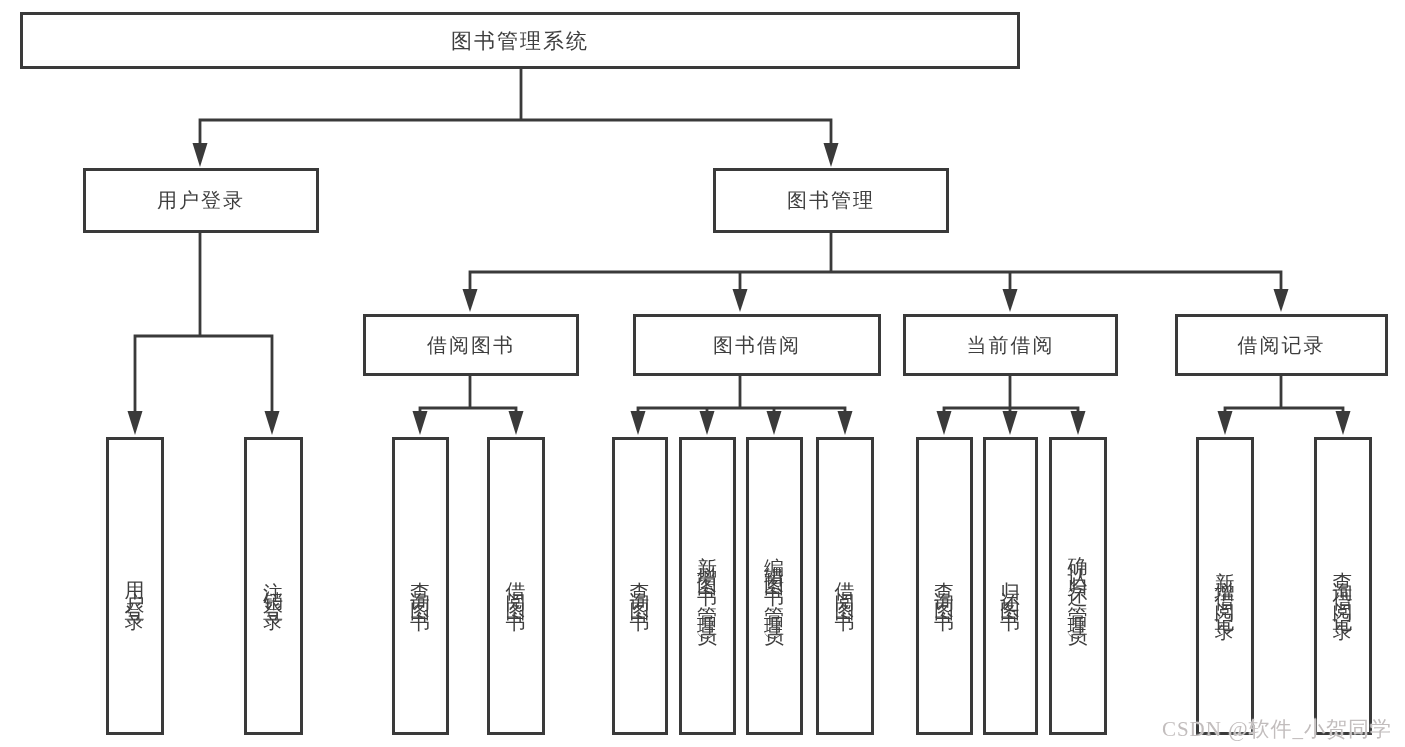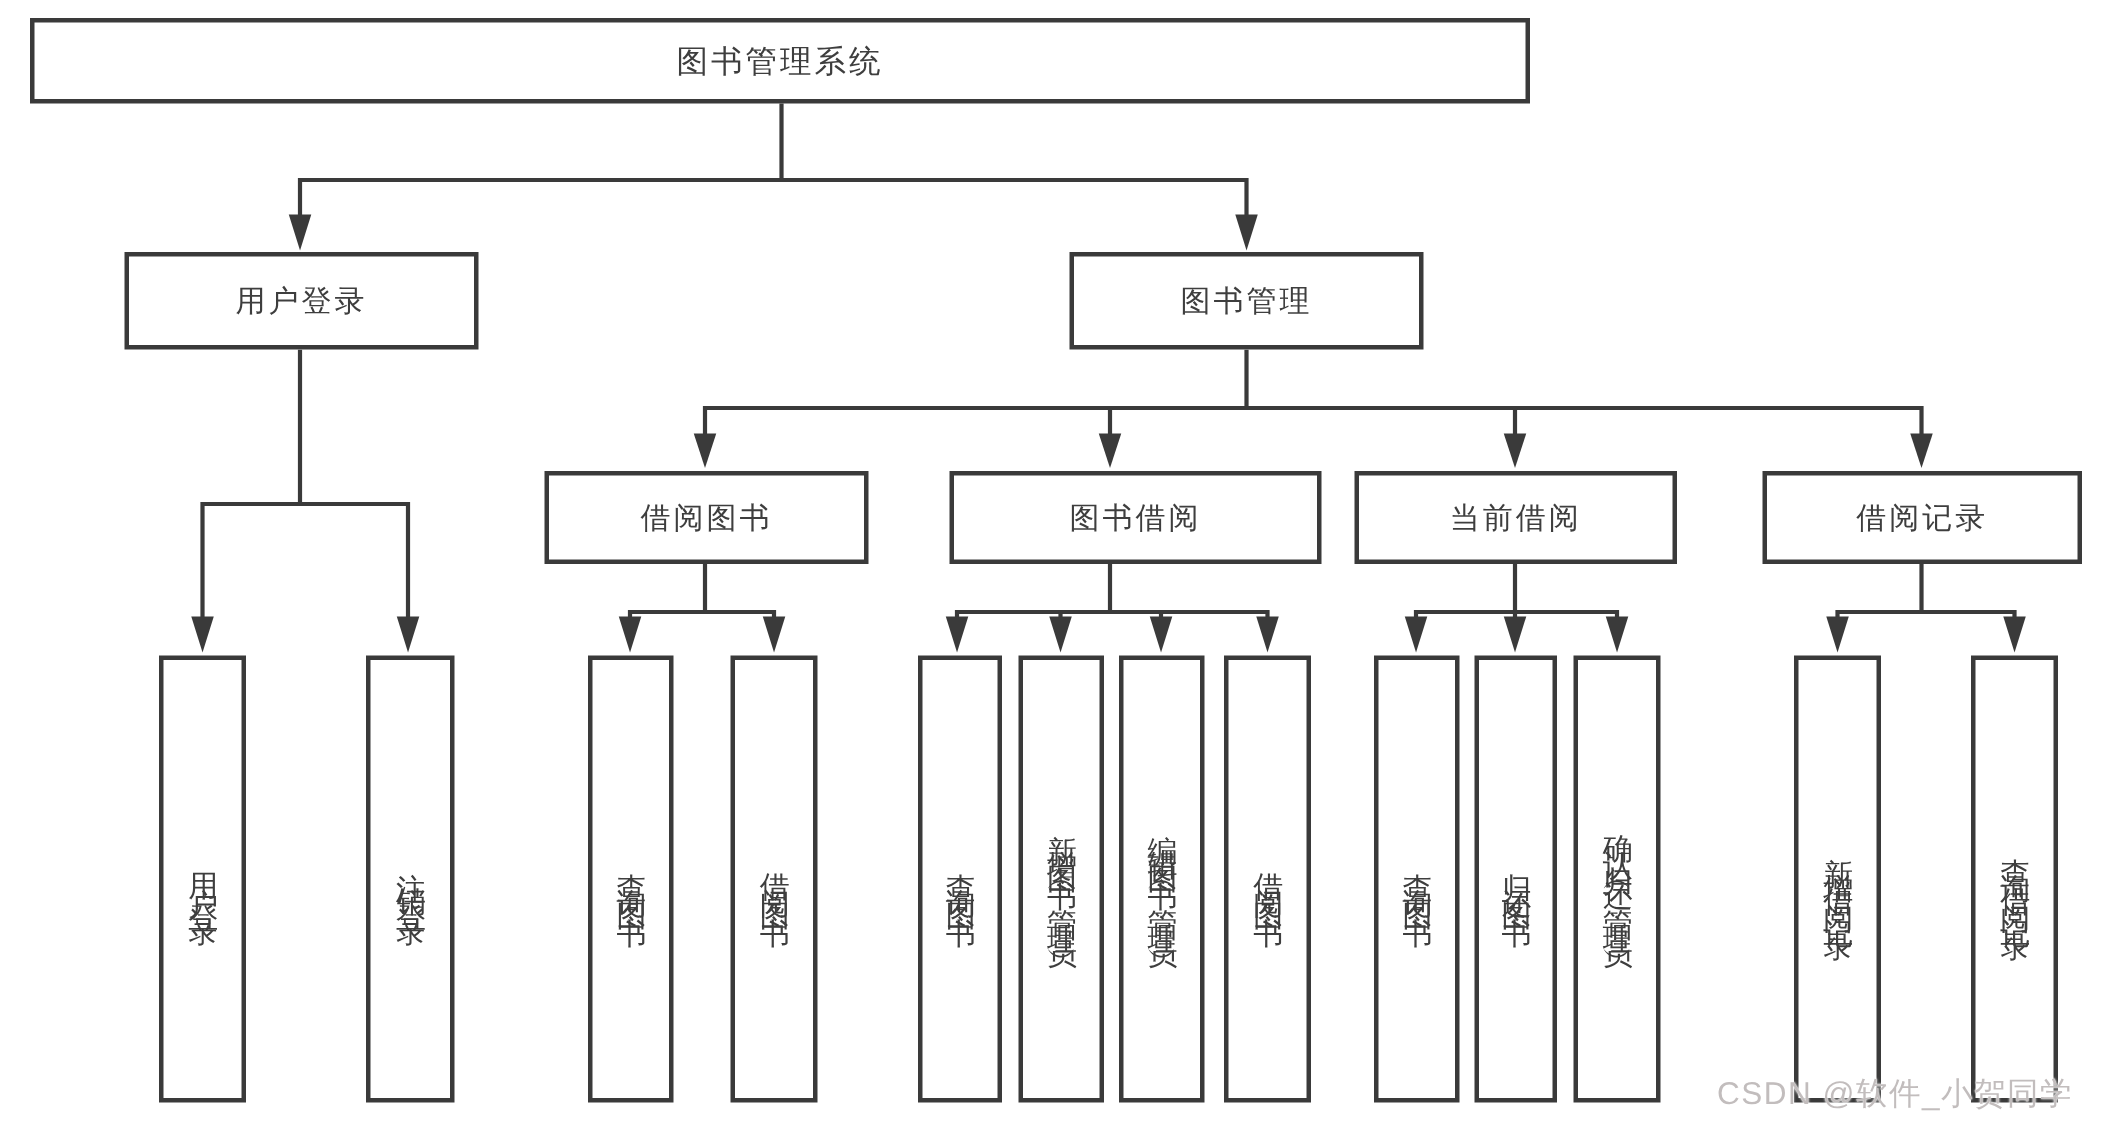--- a/index.html
+++ b/index.html
@@ -43,27 +43,28 @@
   }
   .leaf span {
     writing-mode: vertical-rl;
     text-orientation: mixed;
     font-size: 20px;
     letter-spacing: 10px;
     line-height: 1;
   }
   .watermark {
     position: absolute;
-    right: 23px;
+    right: 13px;
     bottom: 4px;
     font-size: 21px;
     letter-spacing: 1px;
     color: var(--watermark, #c2bdbd);
     text-shadow: 0 0 2px #ffffff, 0 0 1px #ffffff;
     white-space: nowrap;
+    font-family: Liberation Serif, serif;
   }
 </style>
 </head>
 <body>
 
 <div class="stage">
 
   <svg class="wires" viewBox="0 0 1405 747">
 
     <polyline class="wire" points="521,68 521,120"></polyline>

